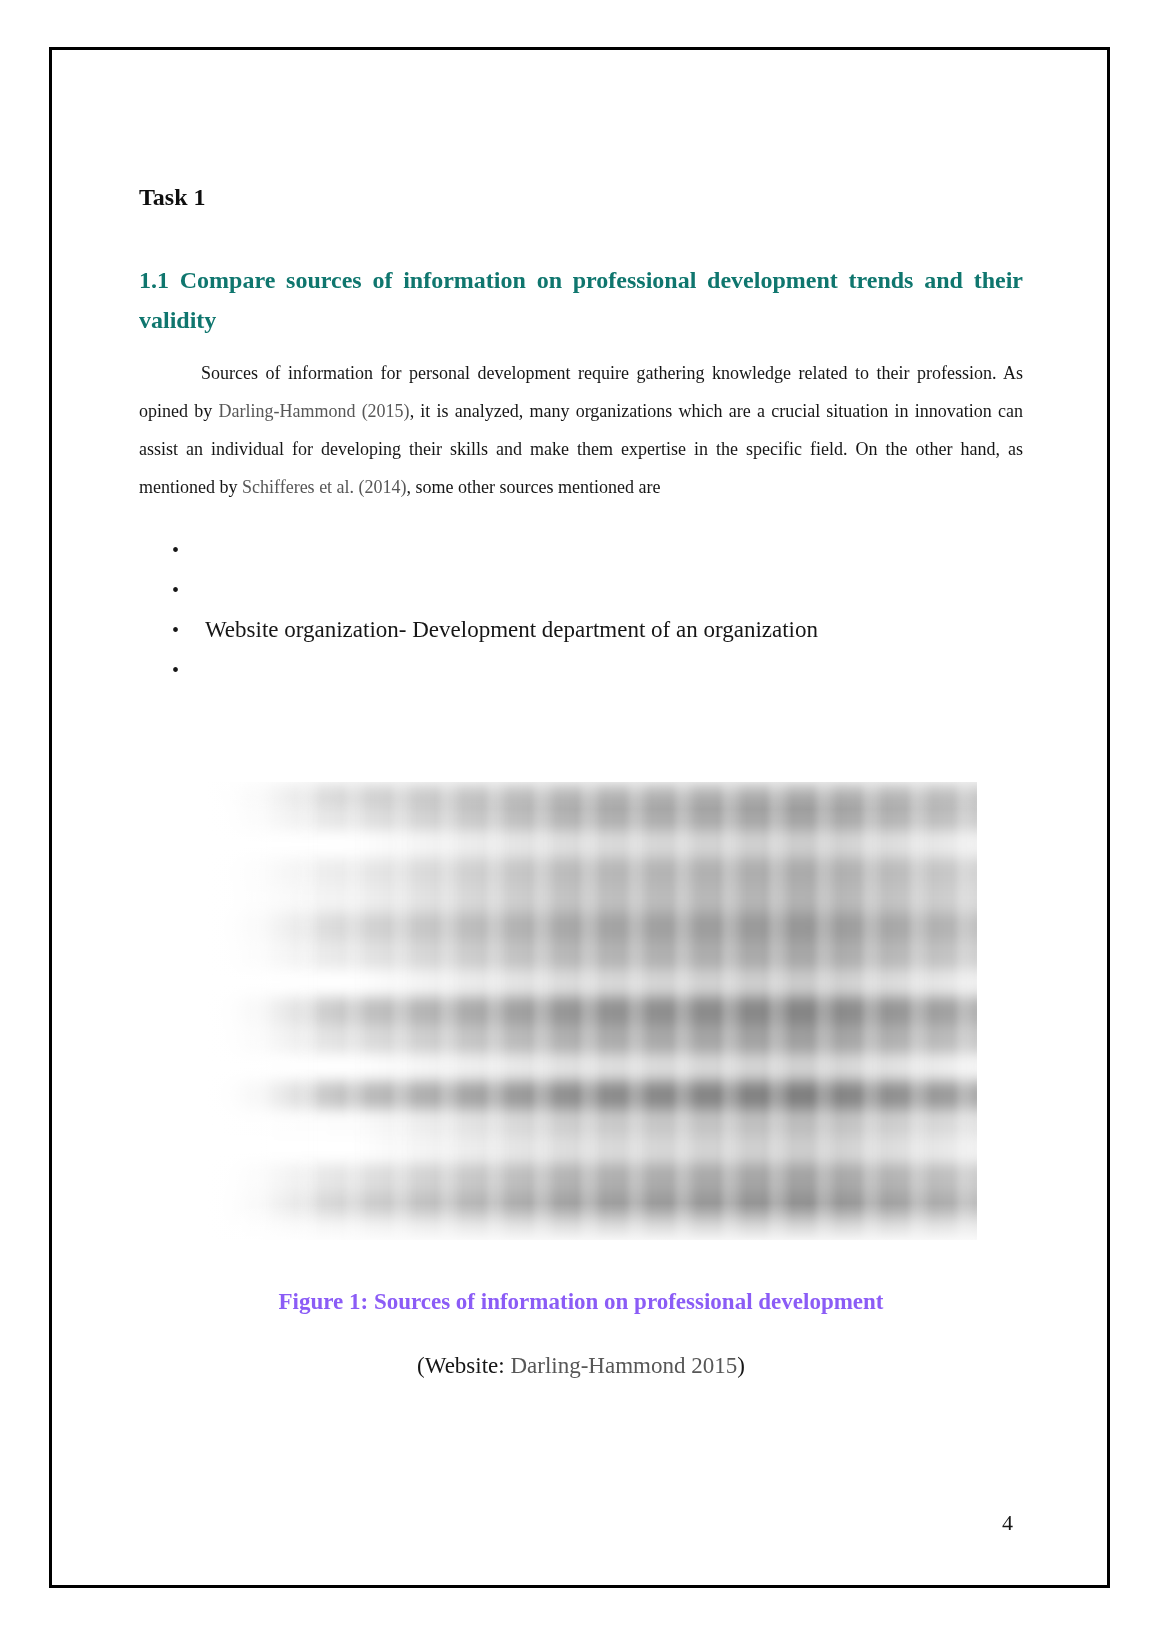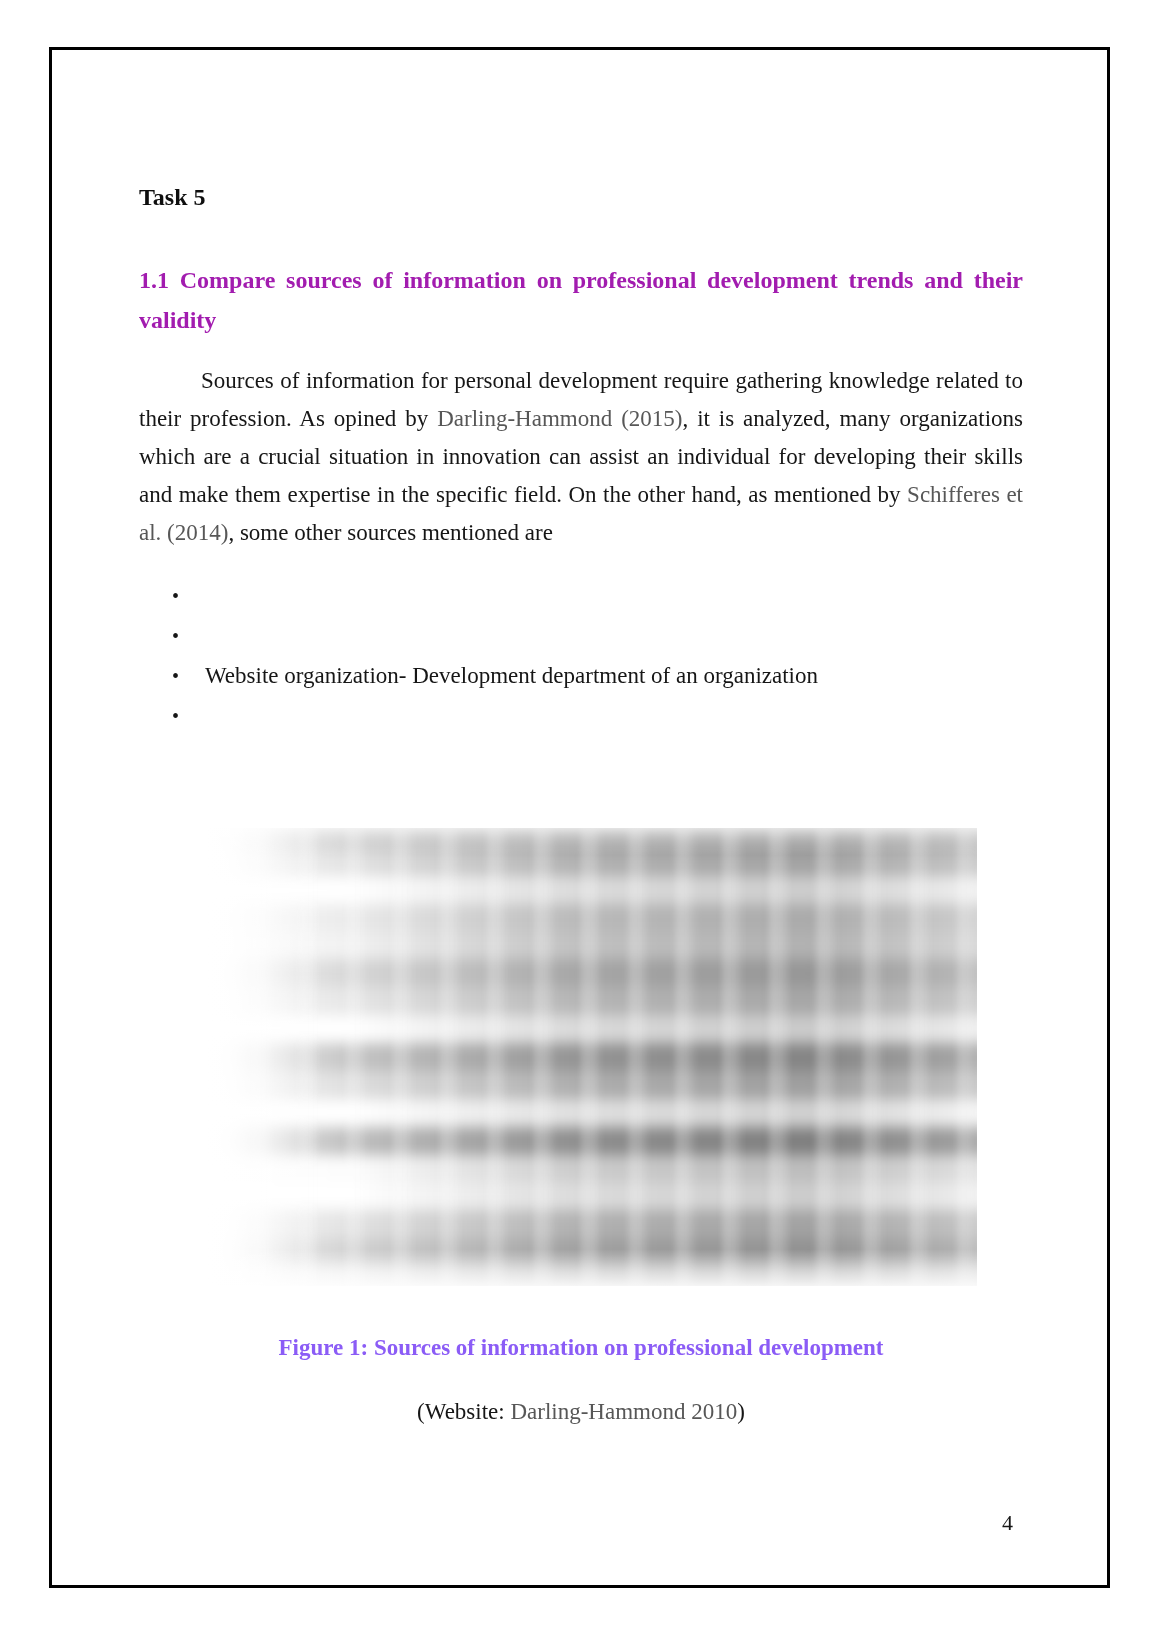--- a/index.html
+++ b/index.html
@@ -17,26 +17,26 @@
   }
   .content {
     position:absolute; left:0; top:0; width:100%; height:100%;
     padding:128px 84px 0 87px;
   }
   .task-title {
     font-size:24px; font-weight:bold; line-height:38px; color:#0e0e0e;
   }
   .section-heading {
     margin-top:44px;
-    font-size:24px; font-weight:bold; line-height:40px; color:#a21caf;
+    font-size:24px; font-weight:bold; line-height:40px; color:#0f766e;
     text-align:justify;
   }
   .body-paragraph {
-    margin-top:22px;
-    font-size:23px; line-height:38px;
+    margin-top:14px;
+    font-size:18px; line-height:38px;
     text-align:justify; text-indent:62px;
   }
   .muted { color:var(--citation, #575757); }
   .bullet-list { margin-top:24px; list-style:none; }
   .bullet-list li { display:flex; align-items:baseline; font-size:23px; line-height:40px; }
   .bullet-dot { flex:none; width:33px; margin-left:33px; font-size:20px; }
   .figure-wrap {
     margin-top:92px; margin-left:66px;
     width:772px; height:458px;
     position:relative; overflow:hidden;
@@ -78,21 +78,21 @@
     position:absolute; left:1002px; top:1508px;
     font-size:22px; line-height:30px;
   }
 </style>
 </head>
 <body style="--text: #161616; --citation: #575757; --border: #000000;">
 
 <div class="page-frame">
   <div class="content">
 
-    <div class="task-title">Task 5</div>
+    <div class="task-title">Task 1</div>
 
     <div class="section-heading">1.1 Compare sources of information on professional development trends and their validity</div>
 
     <p class="body-paragraph"><span>Sources of information for personal development require gathering knowledge related to their profession. As opined by </span><span class="muted">Darling-Hammond (2015)</span><span>, it is analyzed, many organizations which are a crucial situation in innovation can assist an individual for developing their skills and make them expertise in the specific field. On the other hand, as mentioned by </span><span class="muted">Schifferes et al. (2014)</span><span>, some other sources mentioned are</span></p>
 
     <ul class="bullet-list">
         <li>
           <span class="bullet-dot">•</span>
         </li>
         <li>
@@ -127,18 +127,18 @@
           <div class="fig-band" style="background: linear-gradient(to right, rgb(255, 255, 255) 0%, rgb(209, 209, 209) 20%, rgb(161, 161, 161) 48%, rgb(145, 145, 145) 78%, rgb(183, 183, 183) 100%);"></div>
           <div class="fig-band" style="background: linear-gradient(to right, rgb(255, 255, 255) 0%, rgb(236, 236, 236) 20%, rgb(188, 188, 188) 48%, rgb(172, 172, 172) 78%, rgb(210, 210, 210) 100%);"></div>
         </div>
       <div class="fig-cols"></div>
       <div class="fig-fade-left"></div>
       <div class="fig-fade-y"></div>
     </div>
 
     <div class="figure-caption">Figure 1: Sources of information on professional development</div>
 
-    <div class="figure-source"><span>(Website: </span><span class="muted">Darling-Hammond 2010</span><span>)</span></div>
+    <div class="figure-source"><span>(Website: </span><span class="muted">Darling-Hammond 2015</span><span>)</span></div>
 
   </div>
 </div>
 
 <div class="page-number">4</div>
 
 </body></html>

